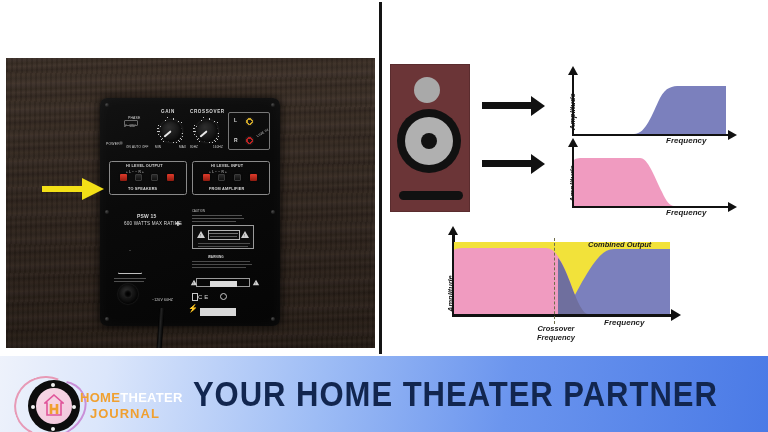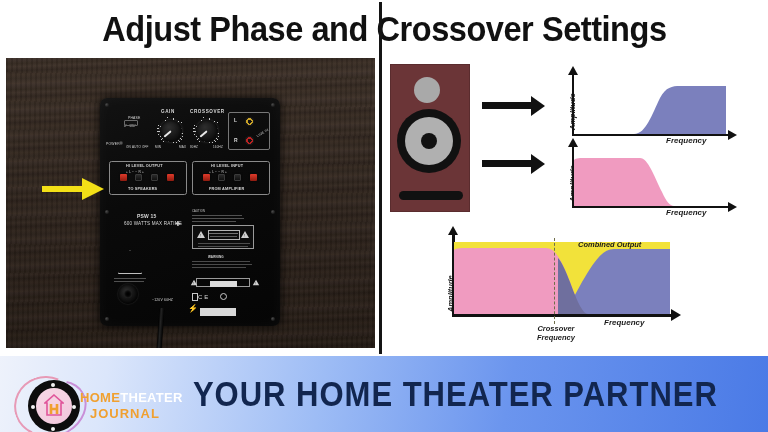--- a/index.html
+++ b/index.html
@@ -182,23 +182,20 @@
     color:#12264f; transform:scaleX(0.97) scaleY(1.12);
     text-transform:uppercase;
     padding-right:26px;
   }
 </style>
 </head>
 <body>
 
 <div id="stage">
 
-  <div class="title-bar">
-    <div class="title-text">Adjust Phase and Crossover Settings</div>
-  </div>
 
   <div class="divider"></div>
 
   <div class="photo">
 
     <div class="amp">
       <span class="screw tl"></span>
       <span class="screw tr"></span>
       <span class="screw bl"></span>
       <span class="screw br"></span>
@@ -359,21 +356,21 @@
         <path d="M0,78 L0,6 L216,6 L216,78 Z" fill="#f2e23a"></path>
 
         <path d="M0,78 L0,14 C2,12 8,12 16,12 L92,12 C102,12 108,26 116,46 C122,62 128,78 134,78 Z" fill="#f09bc0"></path>
 
         <path d="M216,78 L216,13 L160,13 C148,13 140,26 128,46 C120,60 112,78 104,78 Z" fill="#7b80bd"></path>
         <path d="M104,78 L134,78 C128,78 122,62 116,46 C112,36 108,26 104,22 Z" fill="#6f6f9e"></path>
       </svg>
 
       <span class="dash-line" style="left:130px;top:12px;height:86px;"></span>
 
-      <span class="annot" style="left:154px;top:14px;">Combined Output</span>
+      <span class="annot" style="left:164px;top:14px;">Combined Output</span>
       <span class="annot" style="left:96px;top:98px;width:72px;">Crossover<br>Frequency</span>
       <span class="xlab" style="left:180px;top:92px;">Frequency</span>
     </div>
   </div>
 
   <div class="footer">
     <div class="logo">
       <span class="logo-swoosh" style="left:14px;top:8px;width:62px;height:60px;transform:rotate(-20deg);"></span>
       <span class="logo-swoosh" style="left:22px;top:14px;width:66px;height:54px;transform:rotate(150deg);
             border-color:#c98fd8 transparent transparent #c98fd8;"></span>

